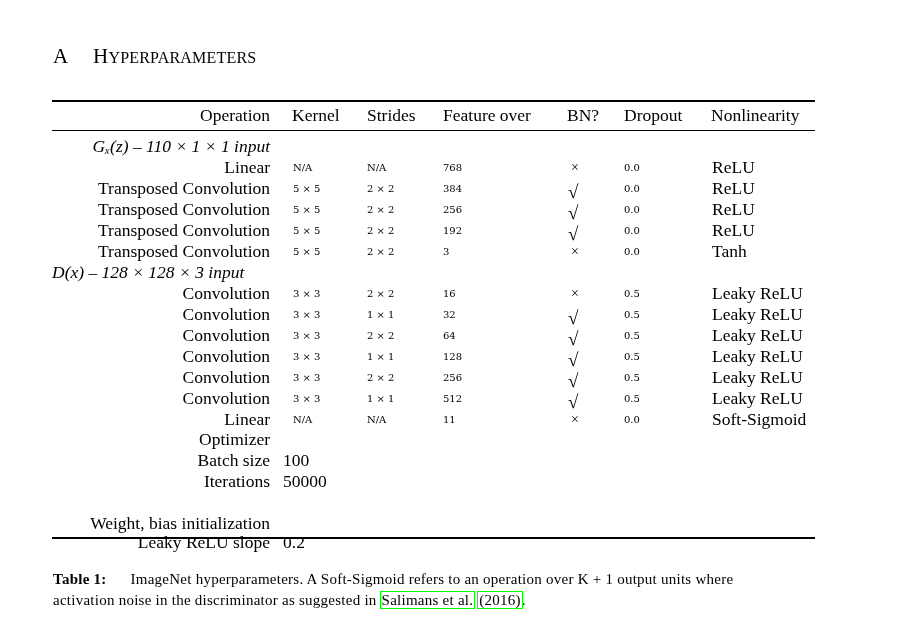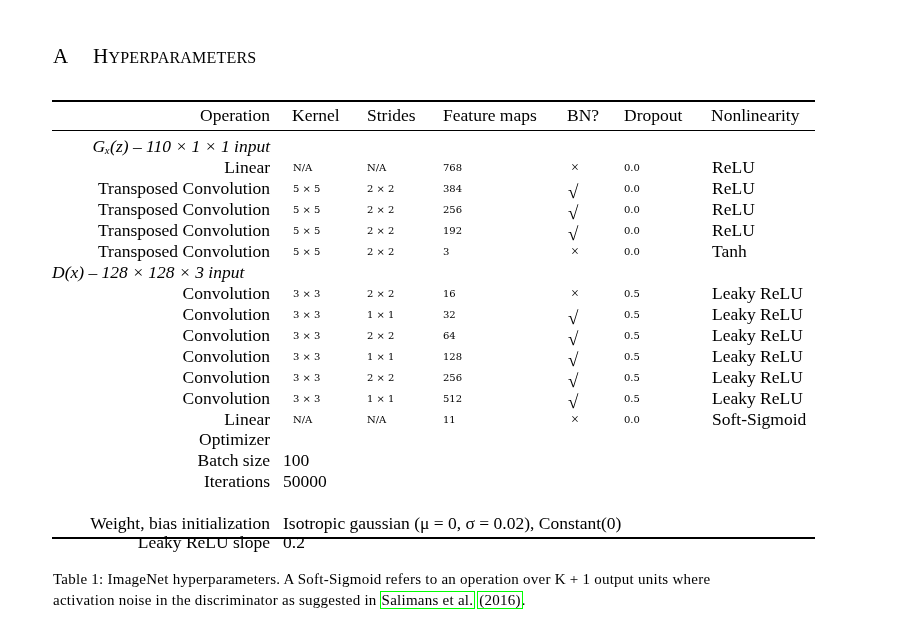--- a/index.html
+++ b/index.html
@@ -33,38 +33,38 @@
   .math { font-family: "DejaVu Serif", serif; font-size: 10px; }
   .mathi { font-style: italic; font-family: "Liberation Serif", serif; }
   .bn-check { font-size: 19px; position: relative; top: 3px; }
   .bn-cross { font-size: 14px; }
 
   .caption {
     position: absolute; left: 53px; top: 569px; width: 760px;
     font-size: 15px; line-height: 20.5px; font-family: "Liberation Serif", serif;
     letter-spacing: 0.25px;
   }
-  .caption .lbl { font-weight: normal; margin-right: 4px; }
+  .caption .lbl { font-weight: bold; margin-right: 24px; }
   .cite { outline: 1px solid #00ff00; outline-offset: 0px; padding: 0 1px; }
 </style>
 </head>
 <body>
 
 <div class="section-title">
   <span class="num">A</span><span class="big">H</span><span class="sc">YPERPARAMETERS</span>
 </div>
 
 <div>
   <div class="rule top"></div>
 
   <div class="row" style="top:105px;">
     <span class="cell c-op">Operation</span>
     <span class="cell" style="left:240px;">Kernel</span>
     <span class="cell" style="left:315px;">Strides</span>
-    <span class="cell" style="left:391px;">Feature maps</span>
+    <span class="cell" style="left:391px;">Feature over</span>
     <span class="cell" style="left:515px;">BN?</span>
     <span class="cell" style="left:572px;">Dropout</span>
     <span class="cell" style="left:659px;">Nonlinearity</span>
   </div>
 
   <div class="rule mid"></div>
 
   <div class="row" style="top:136px;">
     <span class="cell c-op mathi">Gₓ(z) – 110 × 1 × 1 input</span>
   </div>
@@ -133,21 +133,20 @@
       <div class="row" style="top: 471px;">
         <span class="cell c-op">Iterations</span>
         <span class="cell c-val">50000</span>
       </div>
       <div class="row" style="top: 492px; margin-top: 40px;">
         <span class="cell c-op">Leaky ReLU slope</span>
         <span class="cell c-val">0.2</span>
       </div>
       <div class="row" style="top: 513px;">
         <span class="cell c-op">Weight, bias initialization</span>
-        <span class="cell c-val">Isotropic gaussian (μ = 0, σ = 0.02), Constant(0)</span>
       </div>
     </div>
 
   <div class="rule bot"></div>
 </div>
 
 <div class="caption">
   <div><span class="lbl">Table 1:</span><span>ImageNet hyperparameters. A Soft-Sigmoid refers to an operation over K + 1 output units where</span></div>
   <div><span>activation noise in the discriminator as suggested in </span><span class="cite">Salimans et al.</span> <span class="cite">(2016)</span><span>.</span></div>
 </div>

